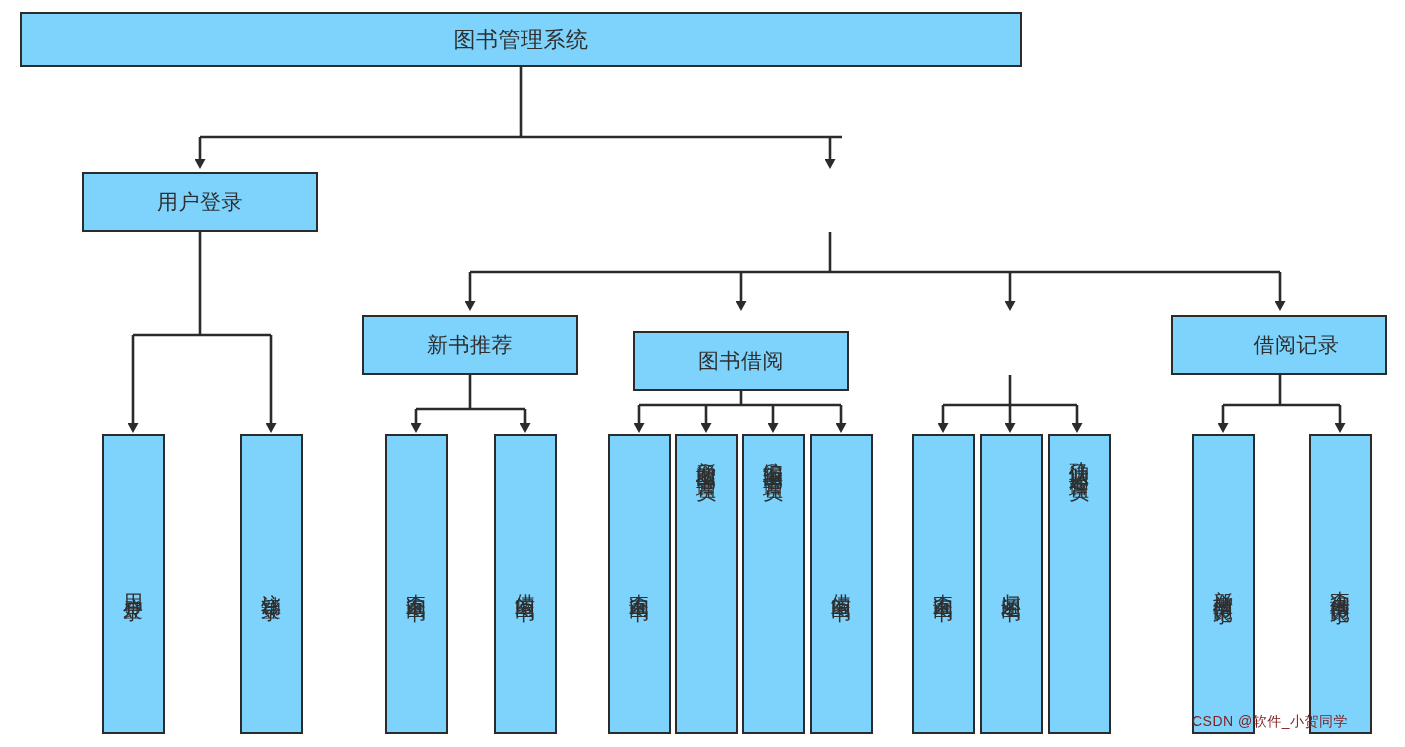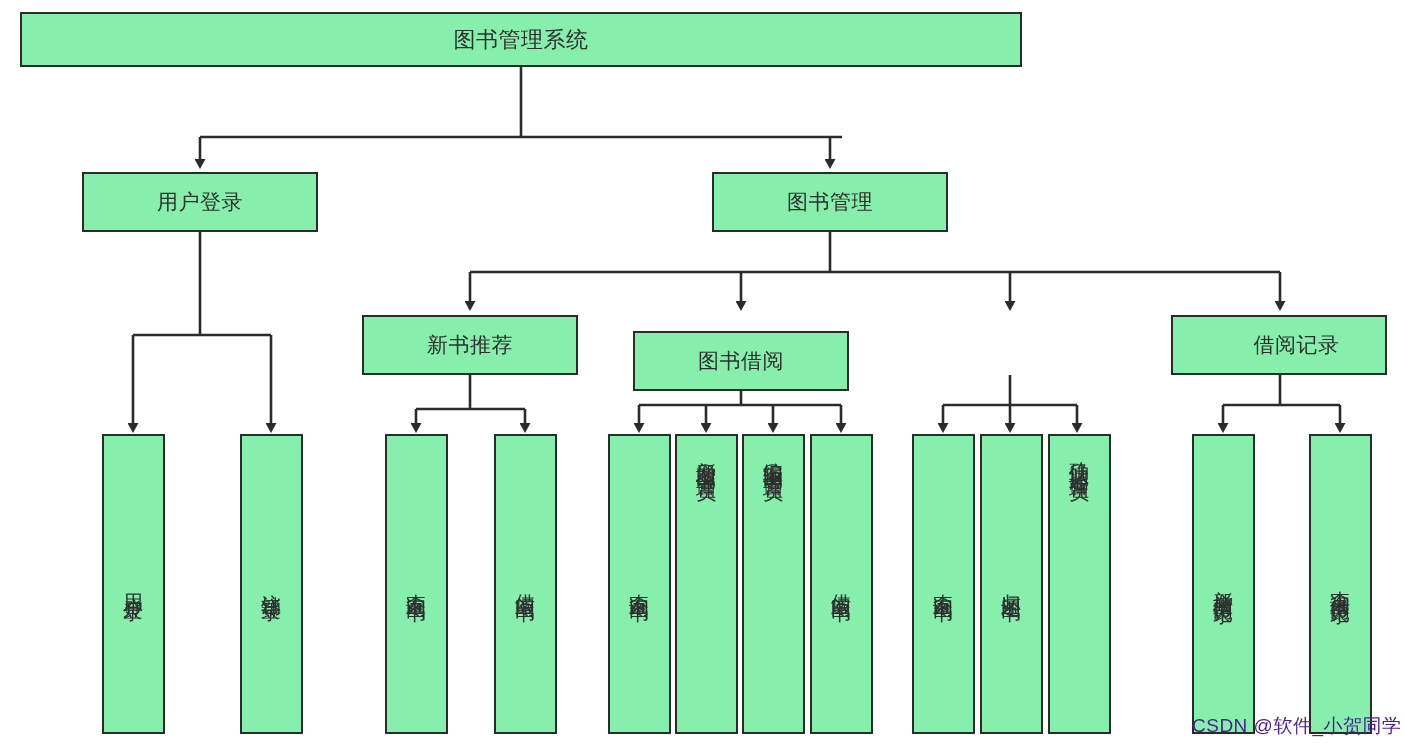--- a/index.html
+++ b/index.html
@@ -22,21 +22,21 @@
     position: absolute;
     left: 0;
     top: 0;
     width: 1405px;
     height: 747px;
     pointer-events: none;
   }
   .node {
     position: absolute;
     box-sizing: border-box;
-    background: #86efac;
+    background: #7dd3fc;
     border: 2.5px solid #2b2b2b;
     display: flex;
     align-items: center;
     justify-content: center;
     color: #2f2f2f;
   }
   .node .lbl {
     display: block;
     text-align: center;
     line-height: 1.15;
@@ -64,22 +64,22 @@
     letter-spacing: 3px;
     white-space: nowrap;
     -webkit-text-orientation: upright;
   }
   .node.vert.centered {
     align-items: center;
     padding-top: 0;
   }
   .watermark {
     position: absolute;
-    color: #4c1d95;
-    font-size: 19px;
+    color: #7f1d1d;
+    font-size: 14px;
     letter-spacing: 0.5px;
     white-space: nowrap;
     user-select: none;
   }
 </style>
 </head>
 <body>
 
 <div id="canvas">
 
@@ -134,23 +134,20 @@
   </svg>
 
   <div class="node horiz root" style="left:20px; top:12px; width:1002px; height:55px;">
     <span class="lbl">图书管理系统</span>
   </div>
 
   <div class="node horiz" style="left:82px; top:172px; width:236px; height:60px;">
     <span class="lbl">用户登录</span>
   </div>
 
-  <div class="node horiz" style="left:712px; top:172px; width:236px; height:60px;">
-    <span class="lbl">图书管理</span>
-  </div>
 
   <div class="node horiz" style="left:362px; top:315px; width:216px; height:60px;justify-content:center;">
     <span class="lbl">新书推荐</span>
   </div>
 
   <div class="node horiz" style="left:633px; top:315px; width:216px; height:60px;margin-top:16px;">
     <span class="lbl">图书借阅</span>
   </div>
 
 

